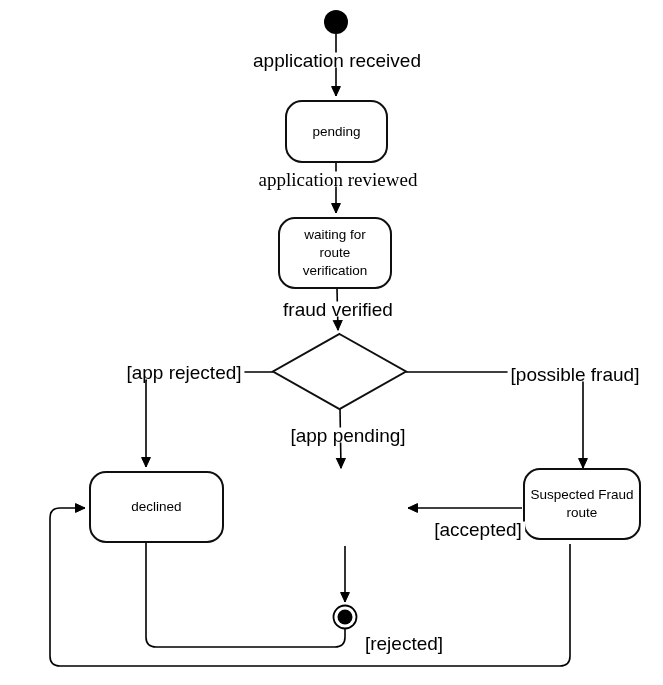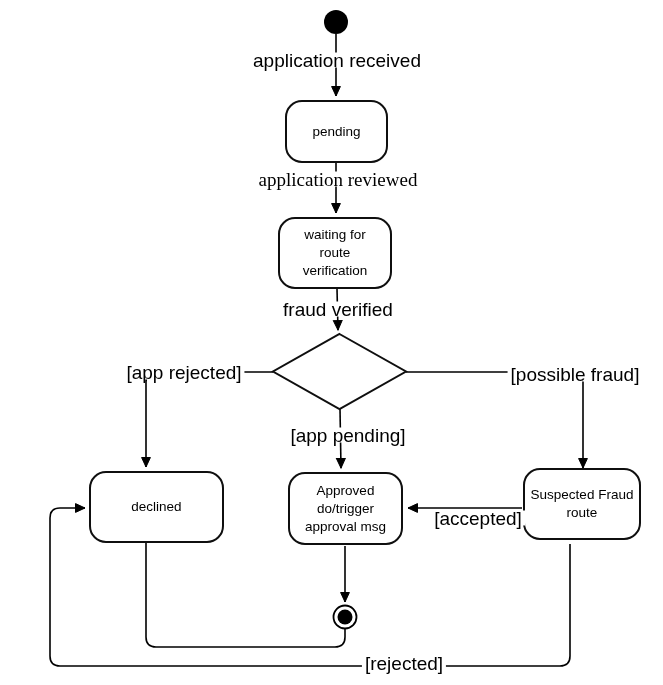--- a/index.html
+++ b/index.html
@@ -84,33 +84,28 @@
   <div class="state" style="left:278px; top:217px; width:114px; height:72px;">
     <div>waiting for</div>
     <div>route</div>
     <div>verification</div>
   </div>
 
   <div class="state" style="left:89px; top:471px; width:135px; height:72px;">
     <div>declined</div>
   </div>
 
-  <div class="state" style="left:288px; top:472px; width:115px; height:73px;">
-    <div>Approved</div>
-    <div>do/trigger</div>
-    <div>approval msg</div>
-  </div>
 
   <div class="state" style="left:523px; top:468px; width:118px; height:72px;">
     <div>Suspected Fraud</div>
     <div>route</div>
   </div>
 
   <div class="edge-label" style="left:337px; top:60px;">application received</div>
   <div class="edge-label" style="left:338px; top:179px;font-family:Liberation Serif, serif;">application reviewed</div>
   <div class="edge-label" style="left:338px; top:309px;">fraud verified</div>
   <div class="edge-label" style="left:184px; top:372px;text-align:center;">[app rejected]</div>
   <div class="edge-label" style="left:527px; top:374px;margin-left:48px;">[possible fraud]</div>
   <div class="edge-label" style="left:348px; top:435px;">[app pending]</div>
-  <div class="edge-label" style="left:478px; top:518px;">[accepted]</div>
-  <div class="edge-label" style="left:404px; top:663px;">[rejected]</div>
+  <div class="edge-label" style="left:478px; top:529px;">[accepted]</div>
+  <div class="edge-label" style="left:404px; top:643px;">[rejected]</div>
 
 </div>
 
 </body></html>

